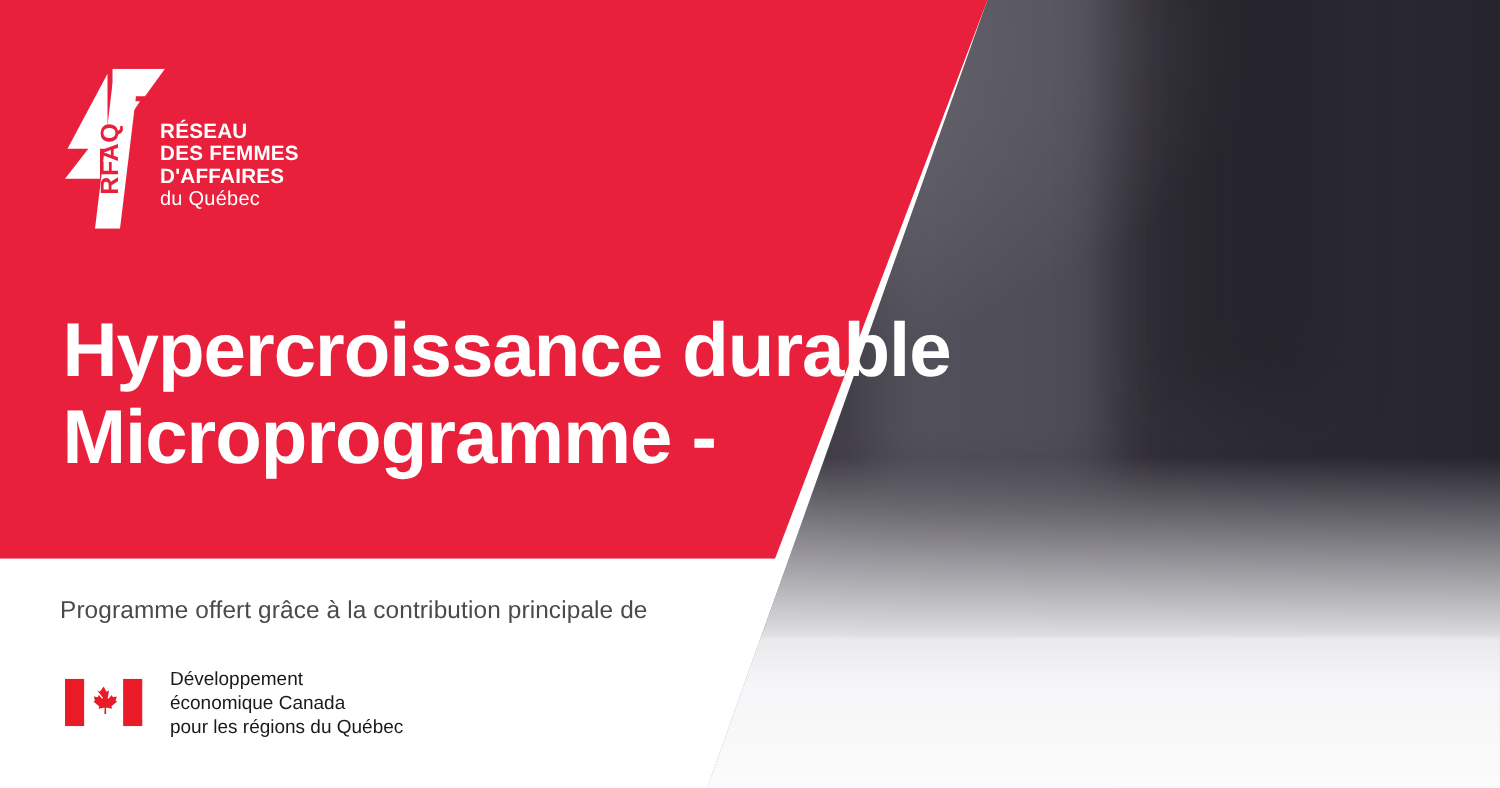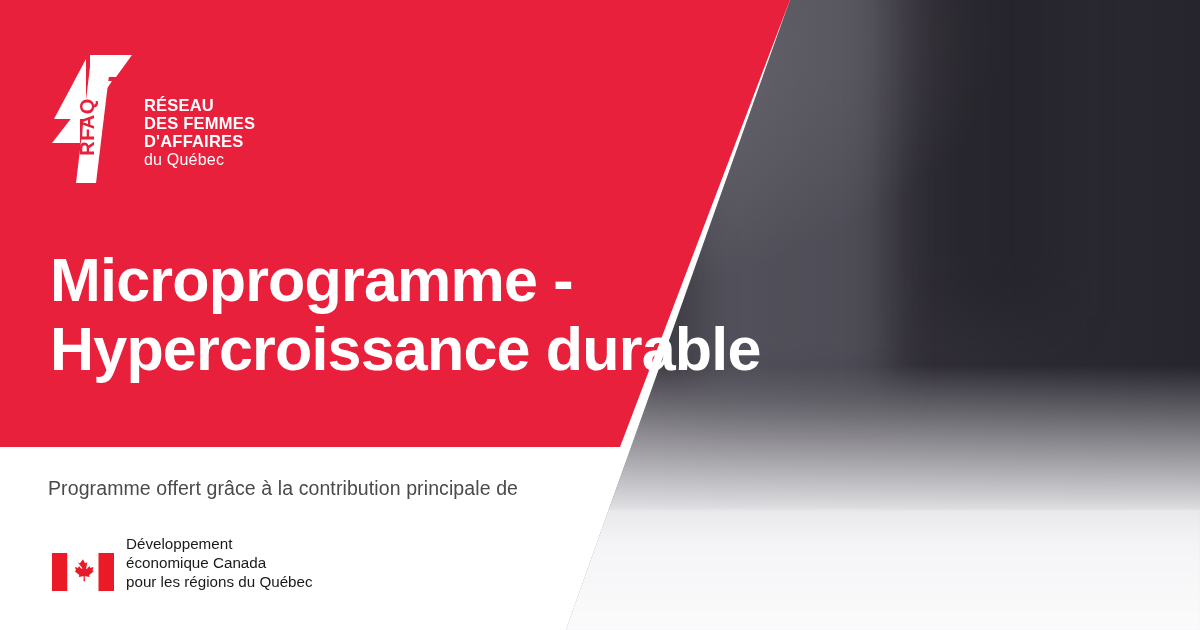--- a/index.html
+++ b/index.html
@@ -502,21 +502,21 @@
     height: 130px;
   }
   .logo-mark {
     position: absolute;
     left: 0; top: 0;
     width: 82px;
     height: 128px;
   }
   .logo-text {
     position: absolute;
-    left: 94px;
+    left: 78px;
     top: 42px;
     color: #ffffff;
     line-height: 1.08;
   }
   .logo-line {
     font-size: 16.5px;
     font-weight: 700;
     letter-spacing: 0.2px;
   }
   .logo-sub {
@@ -548,22 +548,22 @@
     color: #4a4a4a;
     font-size: 19.5px;
     font-weight: 400;
     letter-spacing: 0.1px;
   }
   .gov-logo {
     position: absolute;
     left: 52px;
     top: 533px;
     display: flex;
-    align-items: flex-end;
-    gap: 12px;
+    align-items: center;
+    gap: 22px;
   }
   .flag {
     width: 62px;
     height: 38px;
     flex: none;
   }
   .gov-text {
     color: #1a1a1a;
     font-size: 15.2px;
     font-weight: 400;
@@ -652,22 +652,22 @@
     </div>
     <div class="logo-text">
       <div class="logo-line">RÉSEAU</div>
       <div class="logo-line">DES FEMMES</div>
       <div class="logo-line">D'AFFAIRES</div>
       <div class="logo-sub">du Québec</div>
     </div>
   </div>
 
   <h1 class="headline">
+    <span class="headline-line">Hypercroissance durable</span>
     <span class="headline-line">Microprogramme -</span>
-    <span class="headline-line">Hypercroissance durable</span>
   </h1>
 
   <div class="footer-note">Programme offert grâce à la contribution principale de</div>
 
   <div class="gov-logo">
     <div class="flag">
       <svg viewBox="0 0 62 38" width="62" height="38" aria-hidden="true">
         <rect x="0" y="0" width="15.5" height="38" fill="#EA1B26"></rect>
         <rect x="15.5" y="0" width="31" height="38" fill="#ffffff"></rect>
         <rect x="46.5" y="0" width="15.5" height="38" fill="#EA1B26"></rect>

